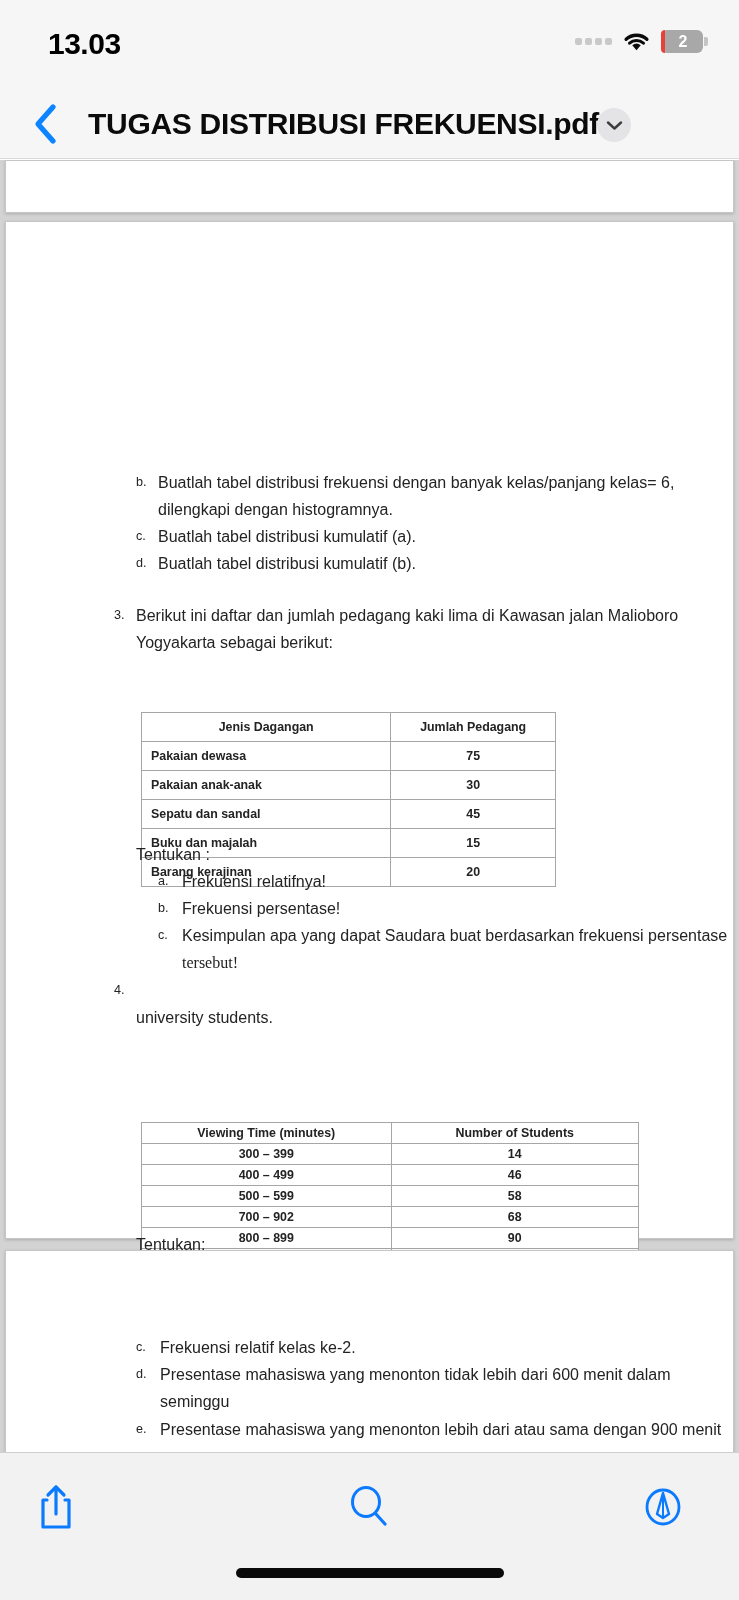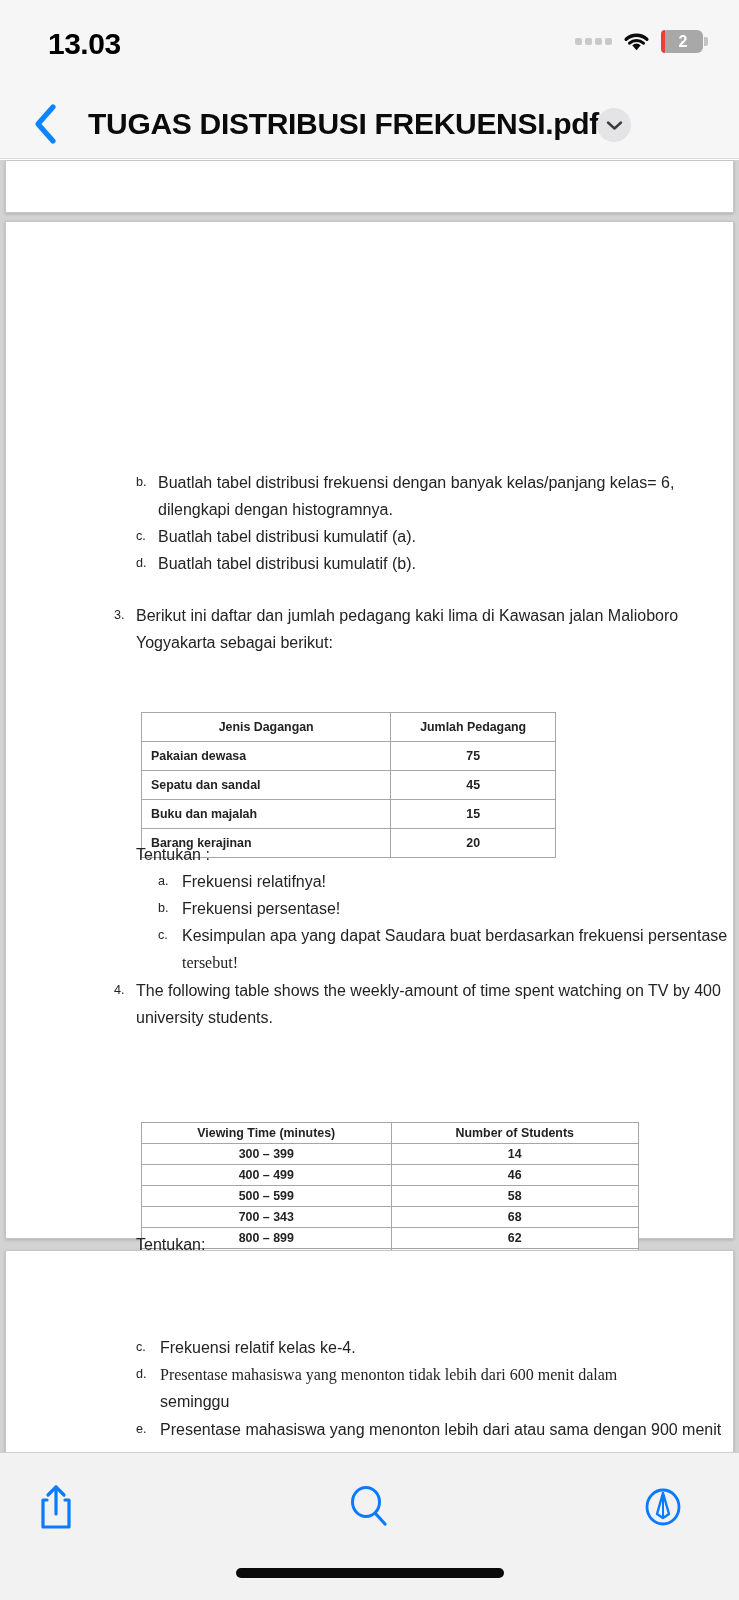--- a/index.html
+++ b/index.html
@@ -234,20 +234,24 @@
             <th class="c1">Jenis Dagangan</th>
             <th class="c2">Jumlah Pedagang</th>
           </tr>
         </thead>
         <tbody>
           <tr>
             <td class="c1">Pakaian dewasa</td>
             <td class="c2">75</td>
           </tr>
           <tr>
+            <td class="c1">Pakaian anak-anak</td>
+            <td class="c2">30</td>
+          </tr>
+          <tr>
             <td class="c1">Sepatu dan sandal</td>
             <td class="c2">45</td>
           </tr>
           <tr>
             <td class="c1">Buku dan majalah</td>
             <td class="c2">15</td>
           </tr>
           <tr>
             <td class="c1">Barang kerajinan</td>
             <td class="c2">20</td>
@@ -258,21 +262,20 @@
       <span class="doc-line" style="left:130px; top:625px;">Tentukan :</span>
       <span class="marker" style="left:152px; top:652px;">a.</span>
       <span class="doc-line" style="left:176px; top:652px;">Frekuensi relatifnya!</span>
       <span class="marker" style="left:152px; top:679px;">b.</span>
       <span class="doc-line" style="left:176px; top:679px;">Frekuensi persentase!</span>
       <span class="marker" style="left:152px; top:706px;">c.</span>
       <span class="doc-line" style="left:176px; top:706px;">Kesimpulan apa yang dapat Saudara buat berdasarkan frekuensi persentase</span>
       <span class="doc-line" style="left:176px; top:733px;font-family:Liberation Serif, serif;">tersebut!</span>
 
       <span class="marker" style="left:108px; top:761px;">4.</span>
-      <span class="doc-line" style="left:130px; top:761px;">The following table shows the weekly-amount of time spent watching on TV by 400</span>
       <span class="doc-line" style="left:130px; top:788px;">university students.</span>
 
       <table class="dtable t2">
         <thead>
           <tr>
             <th class="c1">Viewing Time (minutes)</th>
             <th class="c2">Number of Students</th>
           </tr>
         </thead>
         <tbody>
@@ -282,26 +285,26 @@
           </tr>
           <tr>
             <td class="c1">400 – 499</td>
             <td class="c2">46</td>
           </tr>
           <tr>
             <td class="c1">500 – 599</td>
             <td class="c2">58</td>
           </tr>
           <tr>
-            <td class="c1">700 – 343</td>
+            <td class="c1">700 – 902</td>
             <td class="c2">68</td>
           </tr>
           <tr>
             <td class="c1">800 – 899</td>
-            <td class="c2">62</td>
+            <td class="c2">90</td>
           </tr>
           <tr>
             <td class="c1">900 – 999</td>
             <td class="c2">48</td>
           </tr>
           <tr>
             <td class="c1">1000 – 1099</td>
             <td class="c2">22</td>
           </tr>
           <tr>
@@ -313,23 +316,23 @@
 
       <span class="doc-line" style="left:130px; top:1015px;">Tentukan:</span>
       <span class="marker" style="left:130px; top:1045px;">a.</span>
       <span class="doc-line" style="left:154px; top:1045px;">Ukuran interval kelas</span>
       <span class="marker" style="left:130px; top:1072px;">b.</span>
       <span class="doc-line" style="left:154px; top:1072px;">Frekuensi kelas ke-4.</span>
     </div>
 
     <div class="page page-next doc">
       <span class="marker" style="left:130px; top:89px;">c.</span>
-      <span class="doc-line" style="left:154px; top:89px;">Frekuensi relatif kelas ke-4.</span>
+      <span class="doc-line" style="left:154px; top:89px;">Frekuensi relatif kelas ke-2.</span>
       <span class="marker" style="left:130px; top:116px;">d.</span>
-      <span class="doc-line" style="left:154px; top:116px;font-family:Liberation Serif, serif;">Presentase mahasiswa yang menonton tidak lebih dari 600 menit dalam</span>
+      <span class="doc-line" style="left:154px; top:116px;">Presentase mahasiswa yang menonton tidak lebih dari 600 menit dalam</span>
       <span class="doc-line" style="left:154px; top:143px;">seminggu</span>
       <span class="marker" style="left:130px; top:171px;">e.</span>
       <span class="doc-line" style="left:154px; top:171px;">Presentase mahasiswa yang menonton lebih dari atau sama dengan 900 menit</span>
     </div>
 
   </div>
 
   <div class="toolbar">
     <div class="tool-btn tool-share">
       <svg width="40" height="48" viewBox="0 0 40 48">

